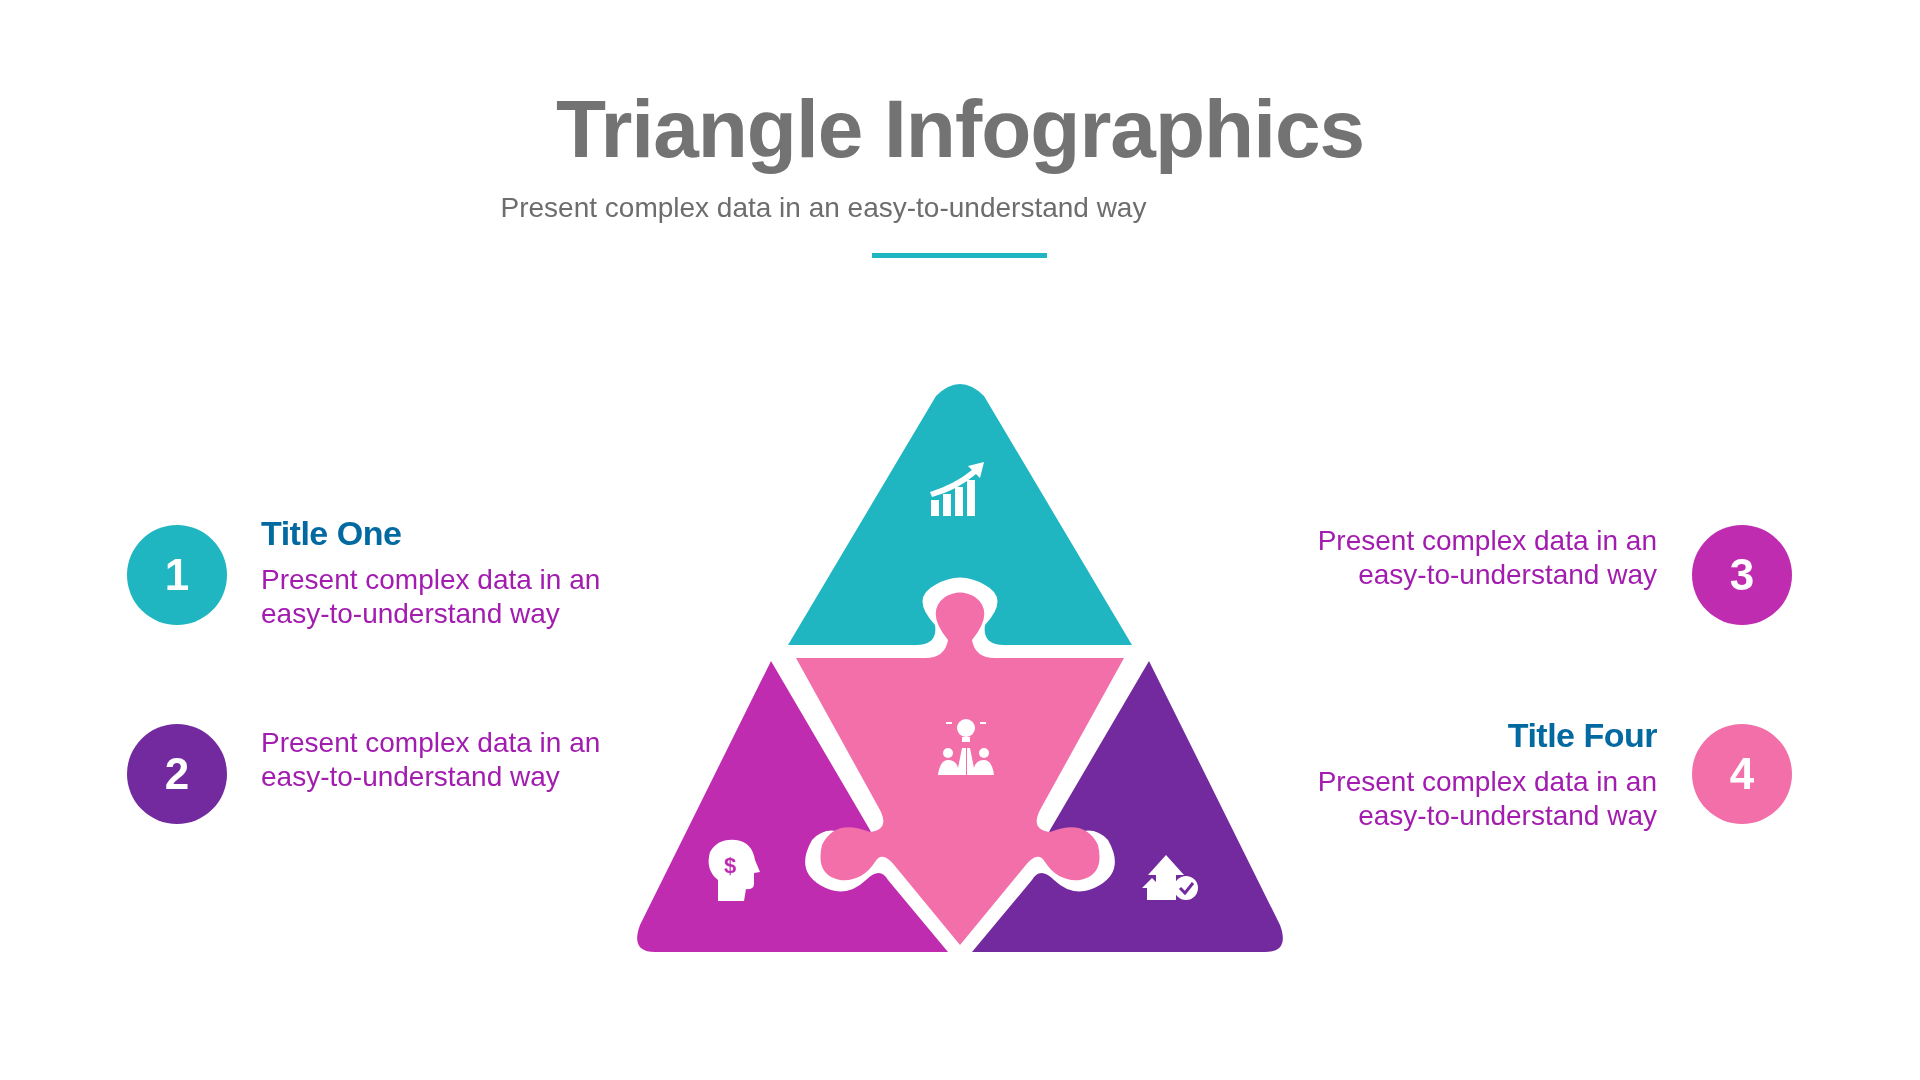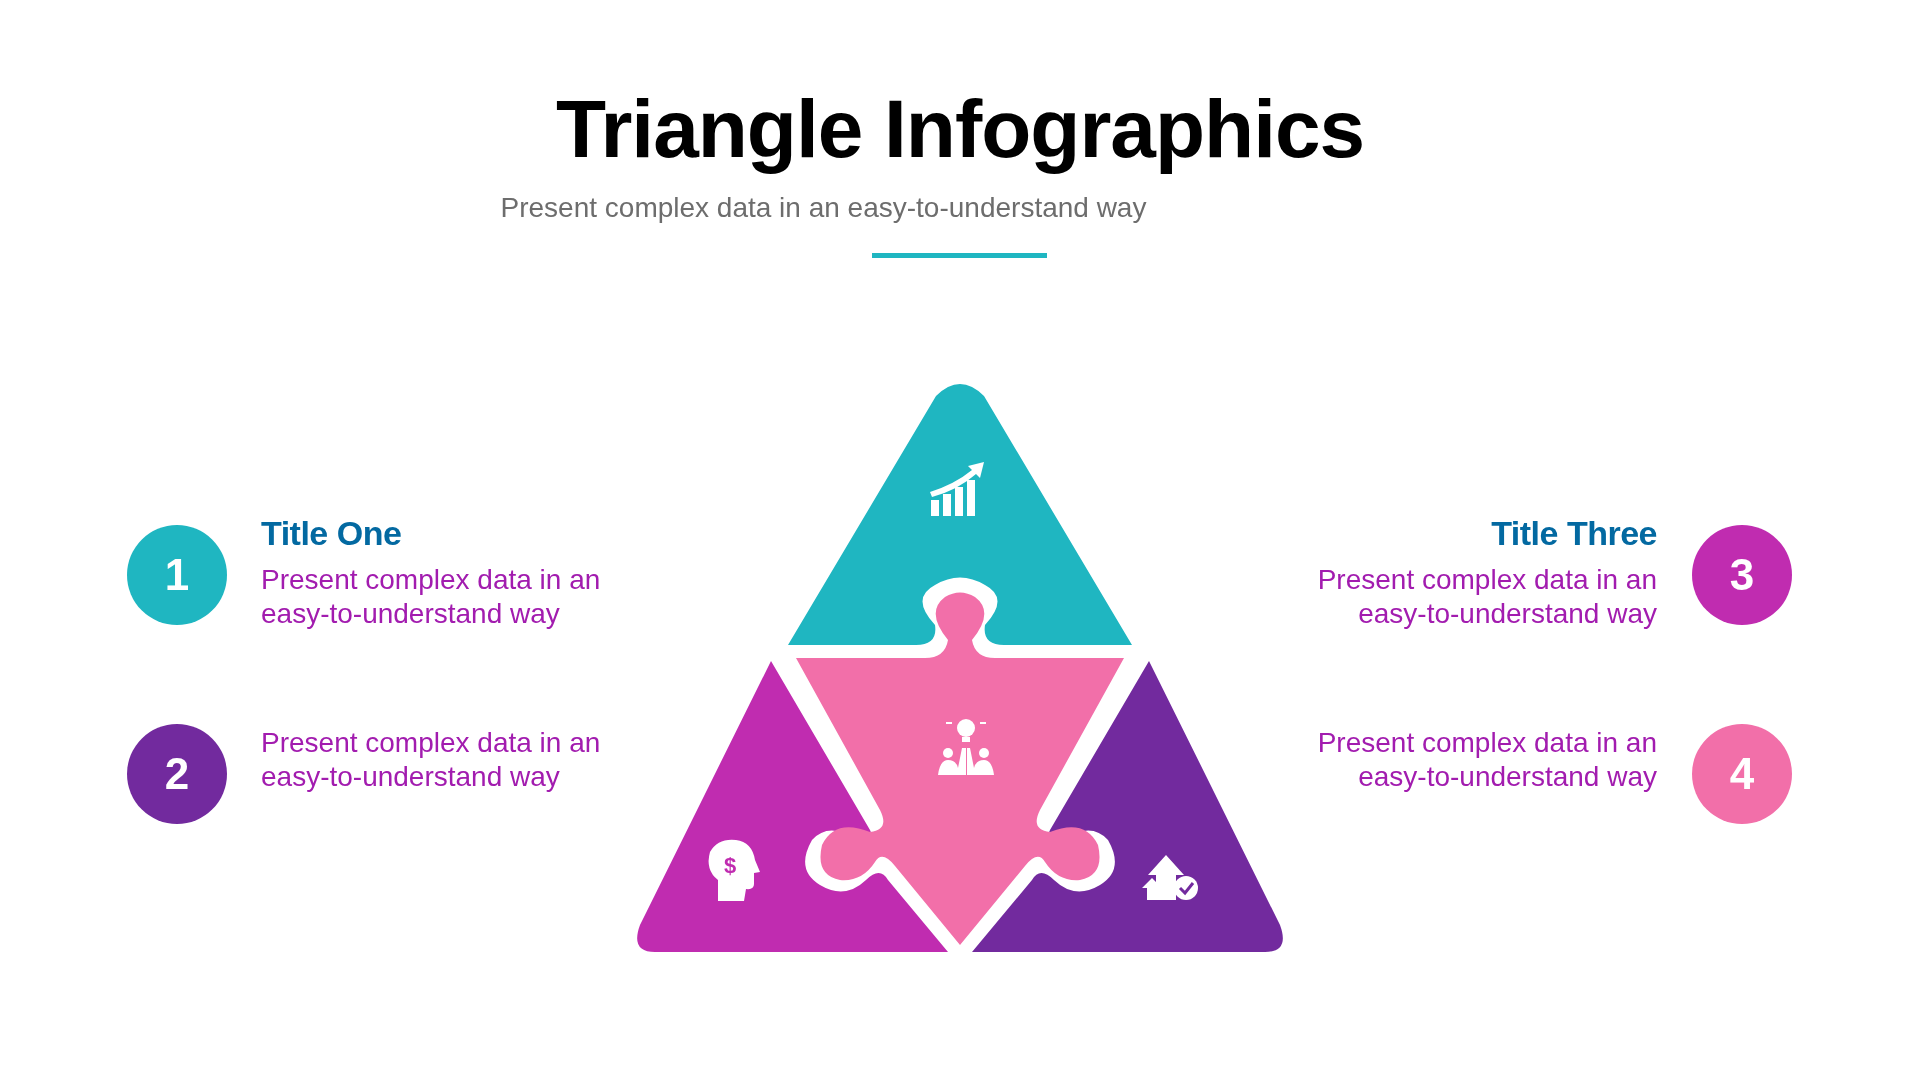--- a/index.html
+++ b/index.html
@@ -1,17 +1,17 @@
 <!DOCTYPE html>
 <html><head>
 <meta charset="utf-8">
 <style>
   html,body{margin:0;padding:0;}
   body{width:1920px;height:1080px;background:#ffffff;position:relative;overflow:hidden;font-family:"Liberation Sans","DejaVu Sans",sans-serif;}
-  .title{position:absolute;left:0;width:1920px;top:82px;text-align:center;font-size:82px;font-weight:bold;color:#000000;letter-spacing:-1px;margin:0;}
+  .title{position:absolute;left:0;width:1920px;top:82px;text-align:center;font-size:82px;font-weight:bold;color:#737373;letter-spacing:-1px;margin:0;}
   .subtitle{position:absolute;left:0;width:1647px;top:192px;text-align:center;font-size:28px;color:#6d6d6d;margin:0;}
   .underline{position:absolute;left:872px;top:253px;width:175px;height:5px;background:#1fb6c1;}
   .circle{position:absolute;width:100px;height:100px;border-radius:50%;color:#fff;font-size:44px;font-weight:bold;display:flex;align-items:center;justify-content:center;}
   .block{position:absolute;width:420px;}
   .block h3{margin:0;font-size:34px;font-weight:bold;color:#0369a1;letter-spacing:-0.5px;}
   .block p{margin:10px 0 0 0;font-size:28px;line-height:34px;color:#a21caf;}
   .block.right{text-align:right;}
   svg.tri{position:absolute;left:0;top:0;}
 </style>
 </head>
@@ -27,26 +27,26 @@
   <p><span>Present complex data in an</span><br><span>easy-to-understand way</span></p>
 </div>
 
 <div class="circle" style="left:127px;top:724px;background:#722a9e;">2</div>
 <div class="block" style="left:261px;top:716px;">
   <p><span>Present complex data in an</span><br><span>easy-to-understand way</span></p>
 </div>
 
 <div class="circle" style="left:1692px;top:525px;background:#c02cb0;">3</div>
 <div class="block right" style="left:1237px;top:514px;">
-  <h3>Title Three</h3>
   <p><span>Present complex data in an</span><br><span>easy-to-understand way</span></p>
 </div>
 
 <div class="circle" style="left:1692px;top:724px;background:#f26fa9;">4</div>
 <div class="block right" style="left:1237px;top:716px;">
+  <h3>Title Four</h3>
   <p><span>Present complex data in an</span><br><span>easy-to-understand way</span></p>
 </div>
 
 <svg class="tri" width="1920" height="1080" viewBox="0 0 1920 1080">
 
   <path fill="#1fb6c1" d="M936,396 Q960,372 984,396 L1132,645 L1004,645 Q982,645 985,625 Q1010,598 985,585 Q960,570 935,585 Q910,598 935,625 Q938,645 916,645 L788,645 Z"></path>
 
   <path fill="#c02cb0" d="M771,661 L870,830 Q878,846 860,842 Q830,820 812,840 Q795,870 820,885 Q845,900 866,880 Q880,866 888,880 L948,952 L655,952 Q630,952 640,925 Z"></path>
 
   <path fill="#722a9e" d="M1149,661 L1050,830 Q1042,846 1060,842 Q1090,820 1108,840 Q1125,870 1100,885 Q1075,900 1054,880 Q1040,866 1032,880 L972,952 L1265,952 Q1290,952 1280,925 Z"></path>

